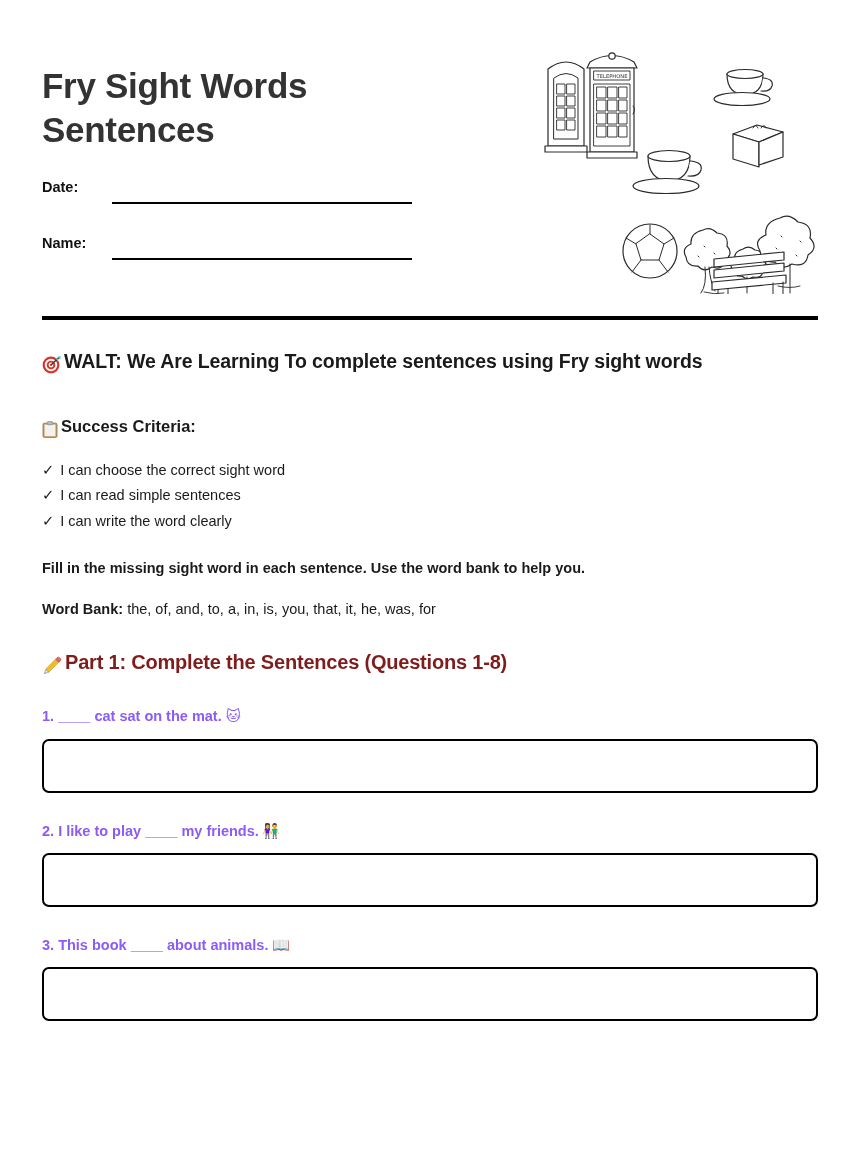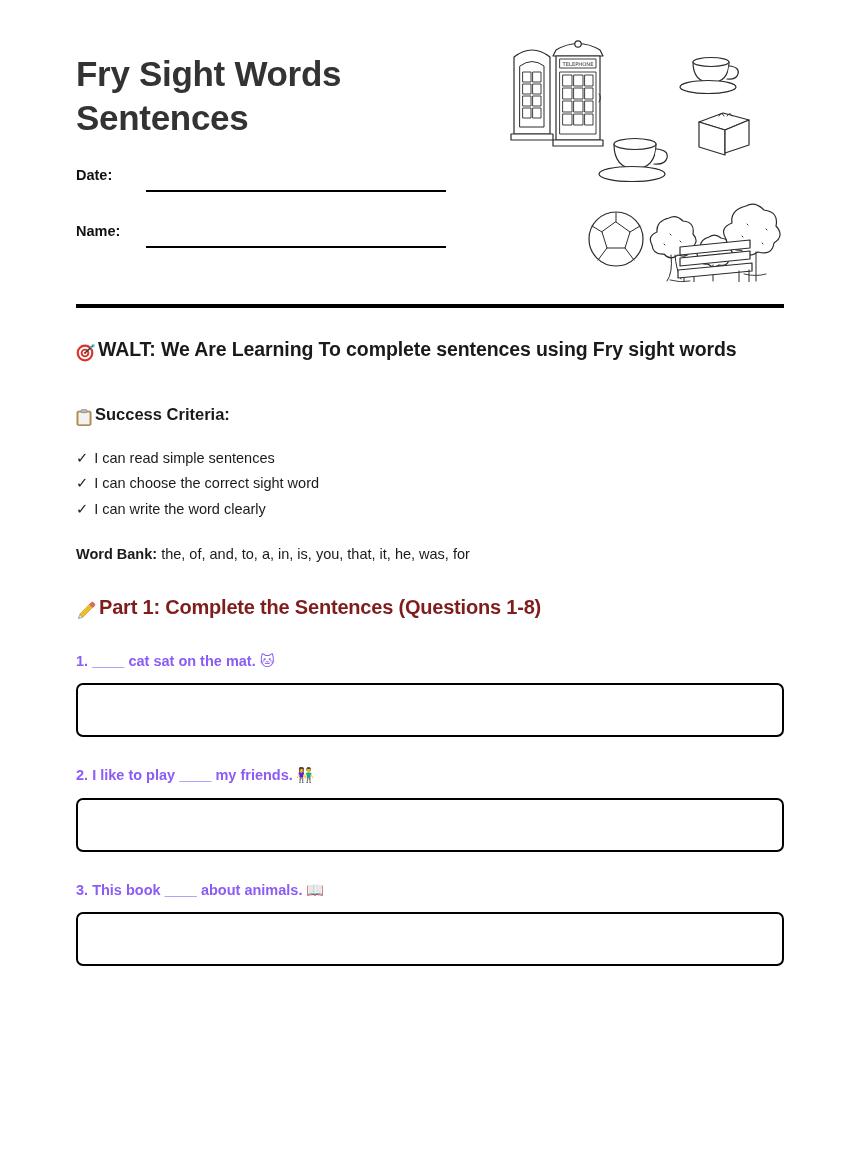--- a/index.html
+++ b/index.html
@@ -10,25 +10,25 @@
   body {
     width: 860px;
     height: 1161px;
     position: relative;
     overflow: hidden;
     font-family: "Liberation Sans", sans-serif;
     color: #1a1a1a;
   }
   .page {
     position: absolute;
-    left: 0; top: 4px;
+    left: 0; top: 16px;
     width: 860px;
     height: 984px;
     box-sizing: border-box;
-    padding: 0 76px;
+    padding: 0 42px;
   }
 
   
   .header {
     position: relative;
     padding-top: 48px;
     height: 282px;
     box-sizing: border-box;
   }
   .title {
@@ -315,31 +315,32 @@
         <svg width="16" height="17" viewBox="0 0 16 17" style="vertical-align:-3px">
           <rect x="1" y="2.2" width="14" height="14.2" rx="1.4" fill="#c9a063" stroke="#8c6b3d" stroke-width="0.8"></rect>
           <rect x="2.6" y="3.6" width="10.8" height="11.6" fill="#f2f2f0"></rect>
           <rect x="5.2" y="0.6" width="5.6" height="3.1" rx="0.8" fill="#b9b9b9" stroke="#8a8a8a" stroke-width="0.7"></rect>
         </svg>
       </span><span>Success Criteria:</span>
     </p>
 
     <ul class="sc-list">
       <li>
-        <span class="tick">✓</span><span>I can read simple sentences</span>
+        <span class="tick">✓</span><span>I can choose the correct sight word</span>
       </li>
       <li>
-        <span class="tick">✓</span><span>I can choose the correct sight word</span>
+        <span class="tick">✓</span><span>I can read simple sentences</span>
       </li>
       <li>
         <span class="tick">✓</span><span>I can write the word clearly</span>
       </li>
     </ul>
 
 
+    <p class="instr-text">Fill in the missing sight word in each sentence. Use the word bank to help you.</p>
 
     <p class="wordbank">
       <b>Word Bank:</b>
       <span>the, of, and, to, a, in, is, you, that, it, he, was, for</span>
     </p>
 
     <p class="part-heading">
       <span class="emoji emo-img">
         <svg width="20" height="20" viewBox="0 0 20 20" style="vertical-align:-4px">
           <path d="M2.5 17.5 l1.2 -4.1 l3.1 2.9 z" fill="#e8e4d8" stroke="#8a8478" stroke-width="0.6"></path>

